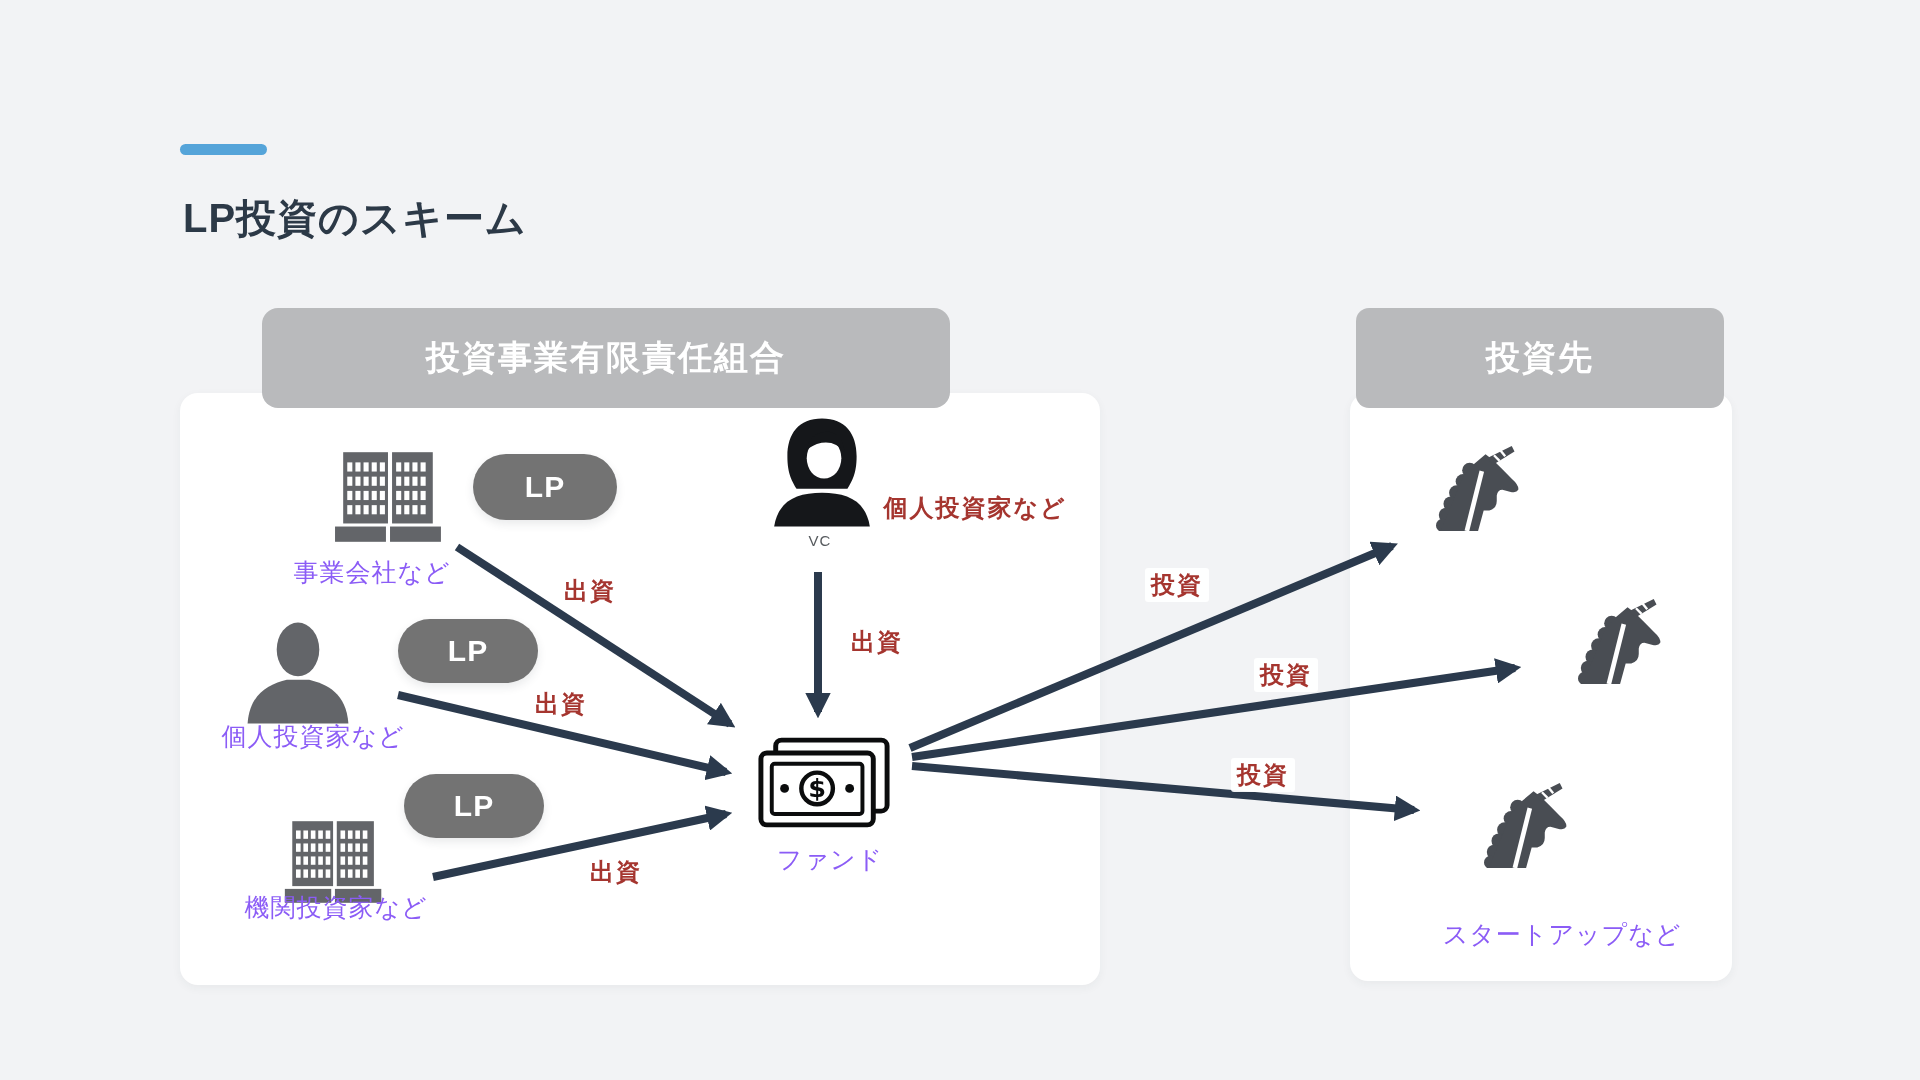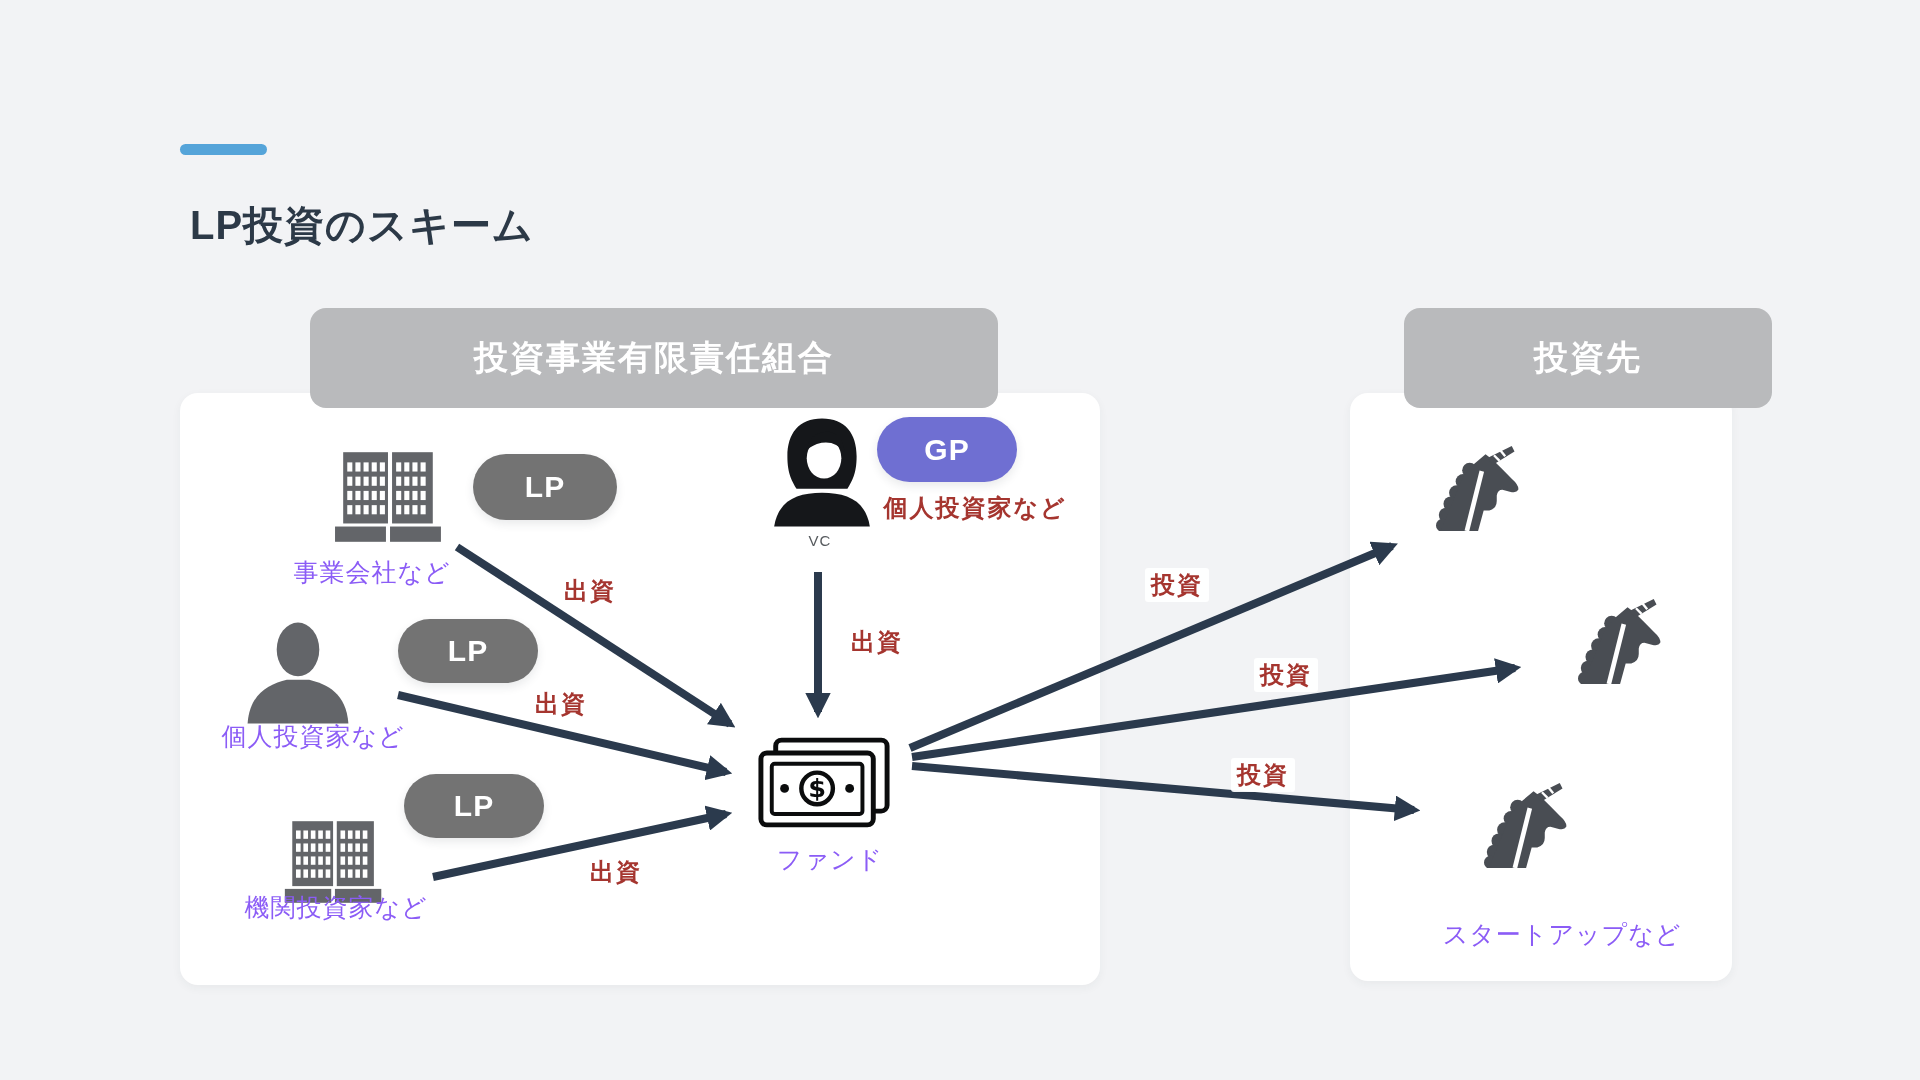--- a/index.html
+++ b/index.html
@@ -1,28 +1,28 @@
 <!DOCTYPE html>
 <html><head>
 <meta charset="utf-8">
 <style>
   html,body{margin:0;padding:0;}
   body{font-family:"Liberation Sans","DejaVu Sans",sans-serif;background:#f2f3f5;}
   .canvas{position:relative;width:1920px;height:1080px;background:#f2f3f5;overflow:hidden;}
 
   .accent-line{position:absolute;left:180px;top:144px;width:87px;height:11px;border-radius:6px;background:#55a4d9;}
-  .page-title{position:absolute;left:178px;top:186px;margin:12px;font-size:40px;font-weight:bold;color:#2c3947;letter-spacing:1px;}
+  .page-title{position:absolute;left:178px;top:186px;margin:5px;font-size:40px;font-weight:bold;color:#2c3947;letter-spacing:1px;}
 
   .card{position:absolute;background:#ffffff;border-radius:18px;box-shadow:0 3px 10px rgba(40,50,60,0.05);z-index:1;}
   .card-partnership{left:180px;top:393px;width:920px;height:592px;}
   .card-investees{left:1350px;top:393px;width:382px;height:588px;}
 
-  .group-header{position:absolute;background:#b9babc;border-radius:16px;color:#ffffff;font-weight:bold;font-size:34px;display:flex;align-items:center;justify-content:center;z-index:2;letter-spacing:2px;margin-left:48px;}
+  .group-header{position:absolute;background:#b9babc;border-radius:16px;color:#ffffff;font-weight:bold;font-size:34px;display:flex;align-items:center;justify-content:center;z-index:2;letter-spacing:2px;}
   .header-partnership{left:262px;top:308px;width:688px;height:100px;}
-  .header-investees{left:1356px;top:308px;width:368px;height:100px;}
+  .header-investees{left:1356px;top:308px;width:368px;height:100px;border-radius:13px;}
 
   .arrow-layer{position:absolute;left:0;top:0;width:1920px;height:1080px;z-index:3;pointer-events:none;}
 
   .icon{position:absolute;z-index:4;}
   .badge{position:absolute;z-index:4;border-radius:999px;color:#fff;font-weight:bold;font-size:30px;display:flex;align-items:center;justify-content:center;box-shadow:0 4px 10px rgba(40,50,60,0.10);letter-spacing:1px;}
   .badge-lp{background:#737373;}
   .badge-gp{background:#6f6fd2;}
 
   .entity-label{position:absolute;z-index:4;transform:translateX(-50%);color:#8b5cf6;font-size:25px;white-space:nowrap;letter-spacing:1px;}
   .vc-label{font-size:15px;color:#565a5e;}
@@ -168,21 +168,20 @@
 
   <svg class="icon" style="left:283px;top:820px;width:102px;height:84px">
       <use href="#sym-building"></use>
     </svg>
   <div class="badge badge-lp" style="left:404px;top:774px;width:140px;height:64px">LP</div>
   <div class="entity-label" style="left:336px;top:891px">機関投資家など</div>
 
   <svg class="icon" style="left:766px;top:416px;width:112px;height:113px">
       <use href="#sym-vc-woman"></use>
     </svg>
-  <div class="badge badge-gp" style="left:877px;top:417px;width:140px;height:65px">GP</div>
   <div class="manage-note" style="left:975px;top:492px">個人投資家など</div>
   <div class="entity-label vc-label" style="left:820px;top:532px">VC</div>
 
   <svg class="icon" style="left:755px;top:736px;width:138px;height:94px">
       <use href="#sym-banknote"></use>
     </svg>
   <div class="entity-label" style="left:830px;top:843px">ファンド</div>
 
   <svg class="icon" style="left:1426px;top:445px;width:106px;height:86px">
       <use href="#sym-unicorn"></use>

